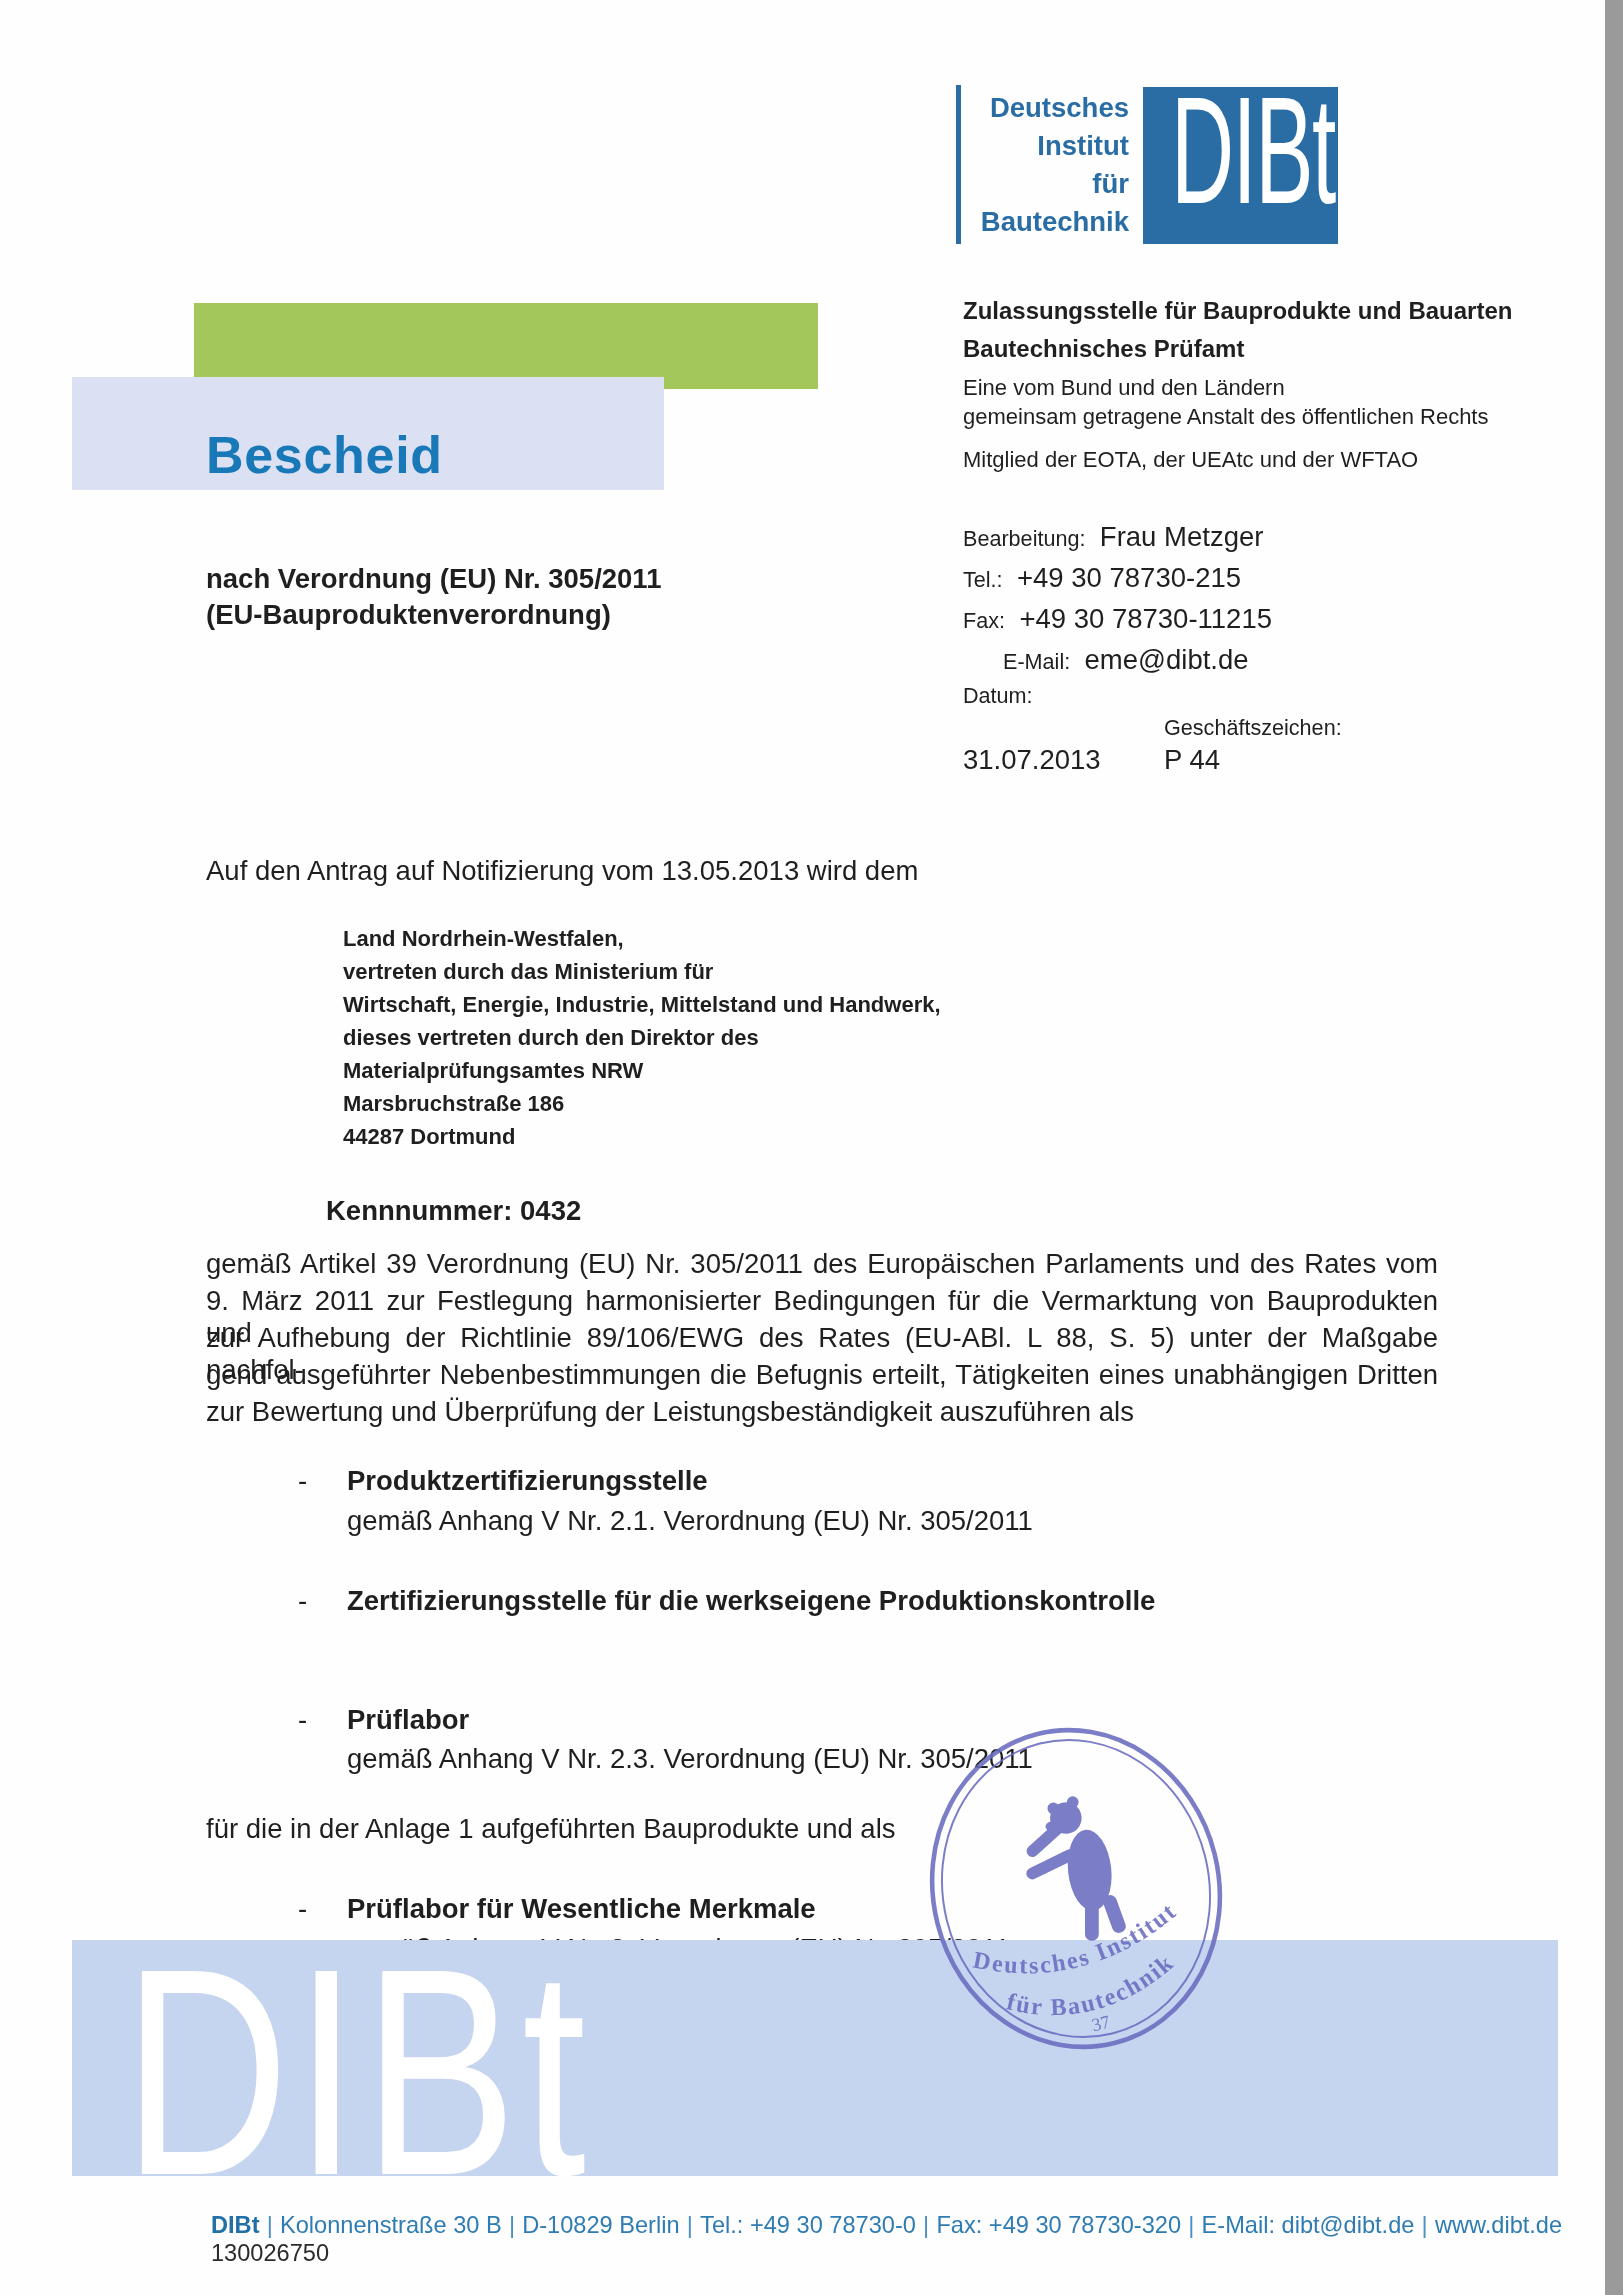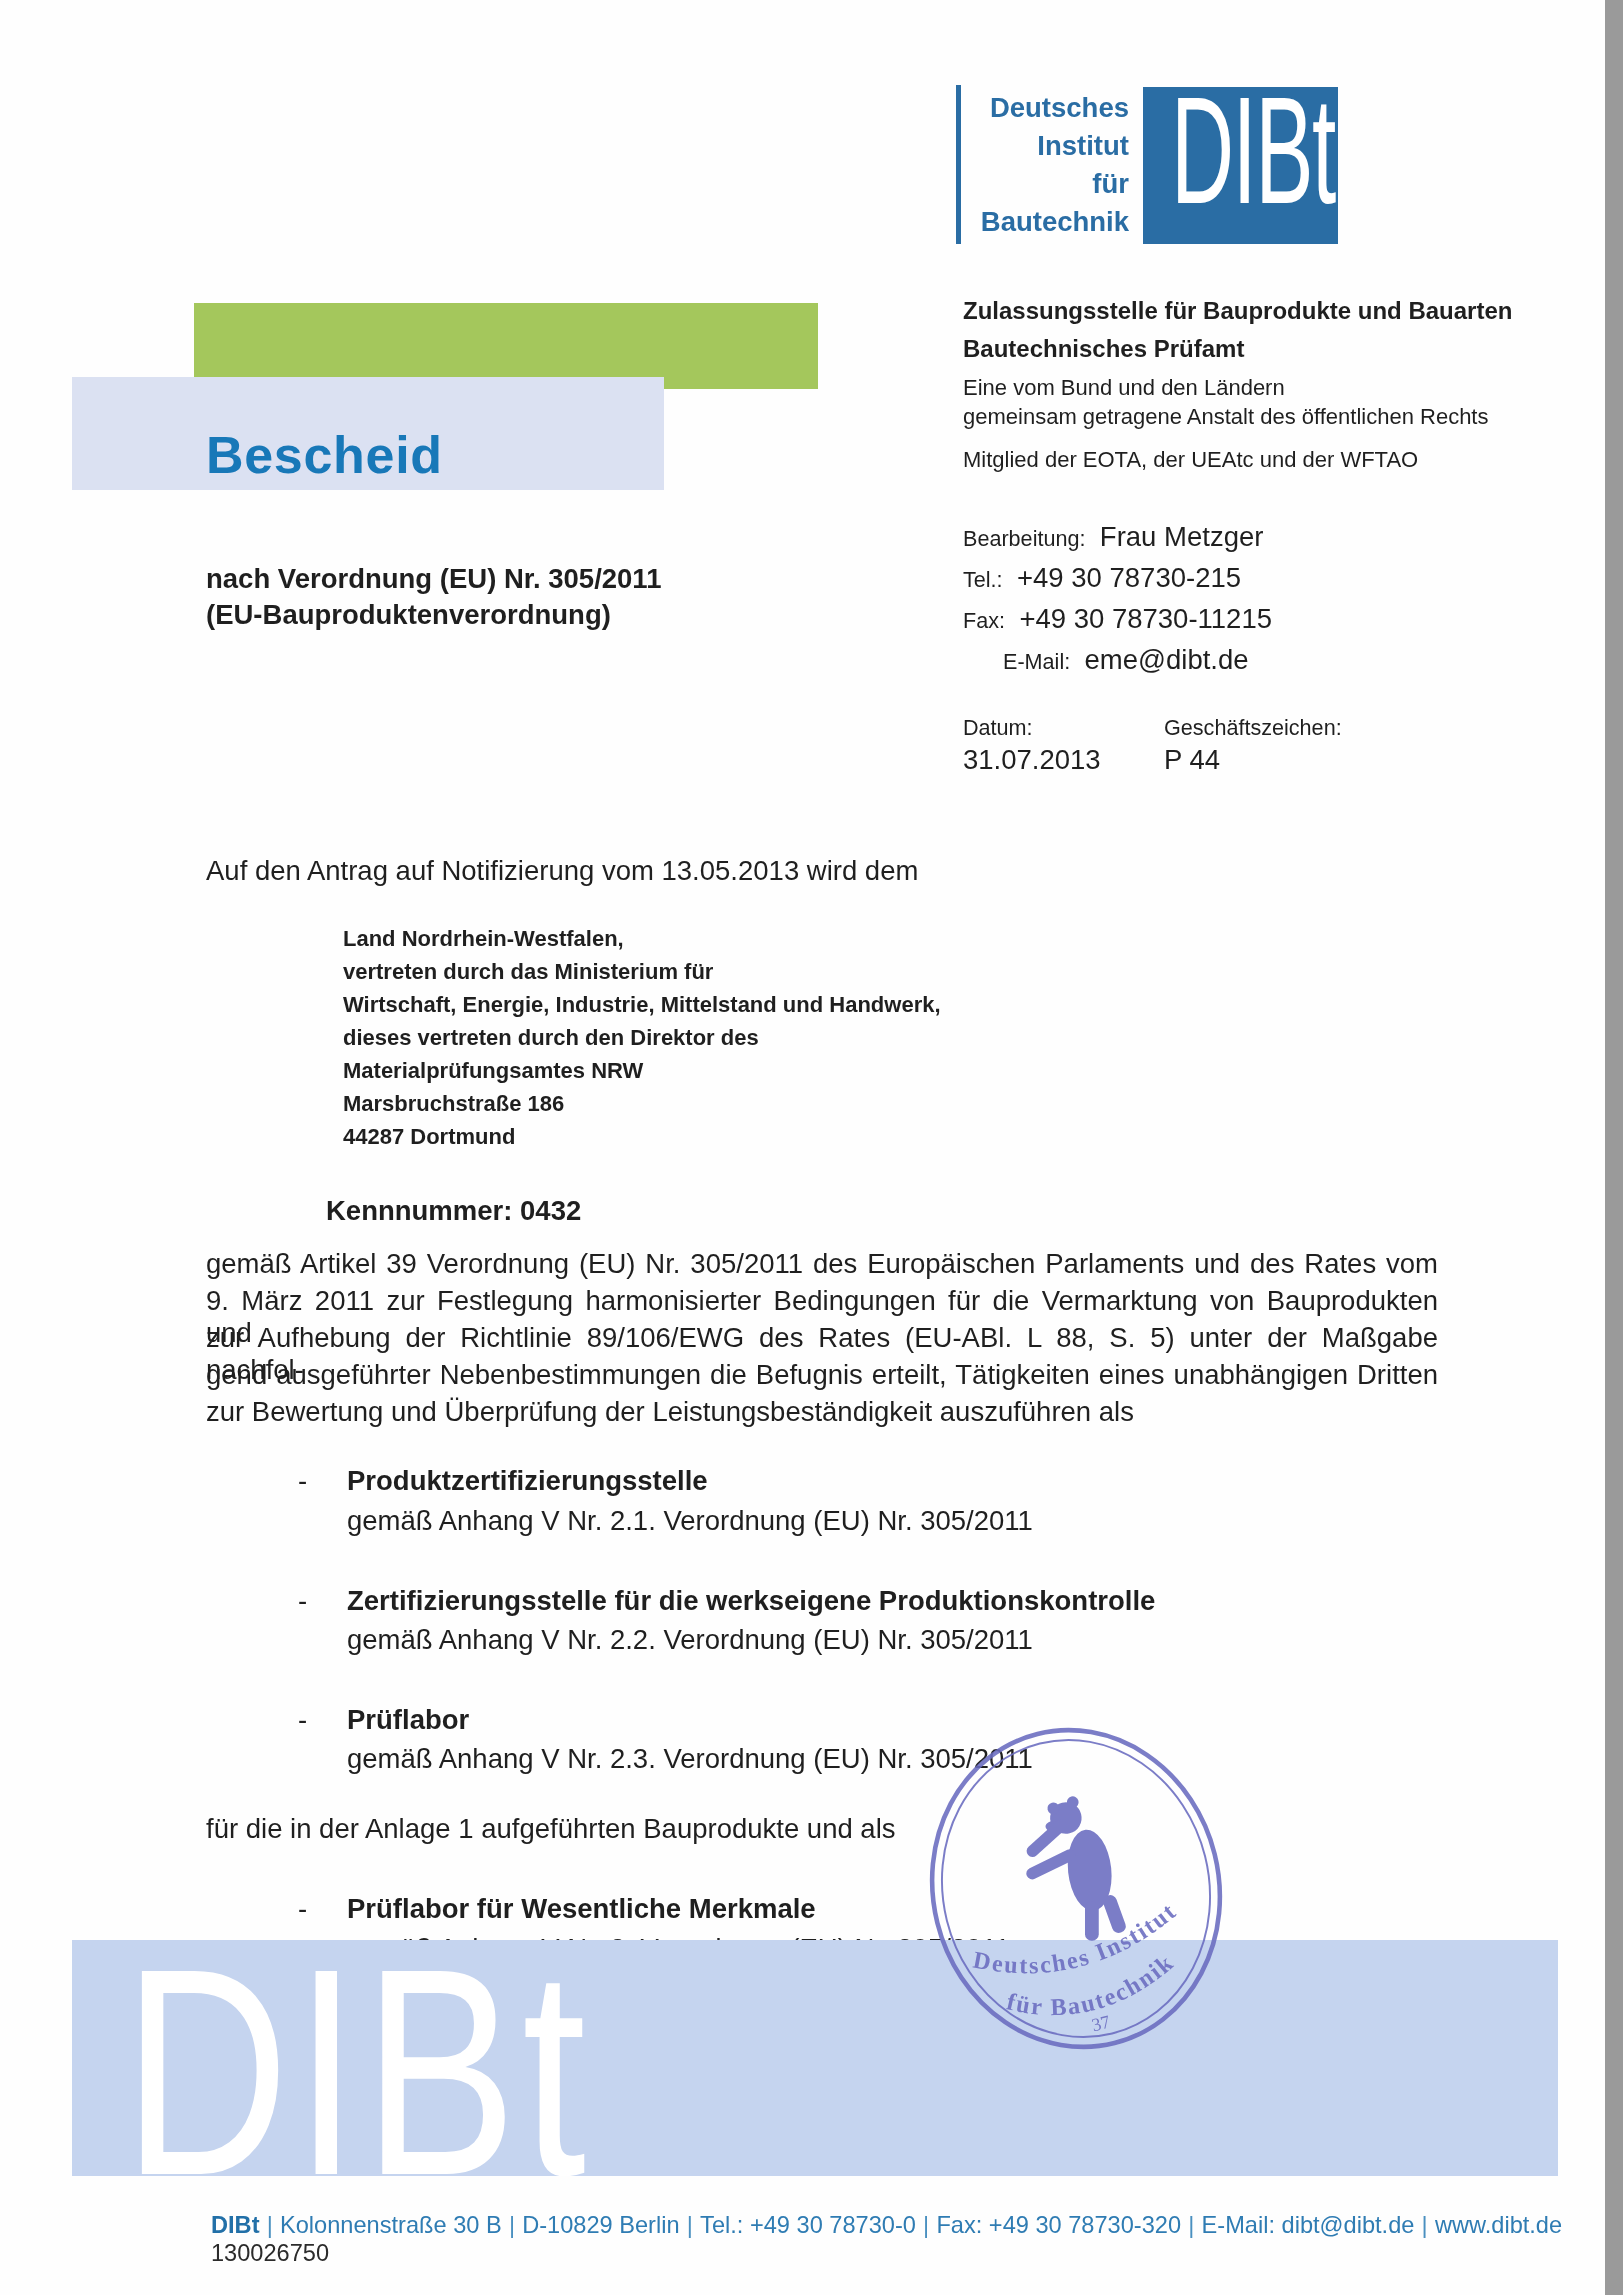--- a/index.html
+++ b/index.html
@@ -94,21 +94,21 @@
   <div class="abs rc contact-row" style="top:562px;">
     <span class="lbl">Tel.:</span><span class="val">+49 30 78730-215</span>
   </div>
   <div class="abs rc contact-row" style="top:603px;">
     <span class="lbl">Fax:</span><span class="val">+49 30 78730-11215</span>
   </div>
   <div class="abs rc contact-row" style="top:644px;margin-left:40px;">
     <span class="lbl">E-Mail:</span><span class="val">eme@dibt.de</span>
   </div>
 
-  <div class="abs rc lbl" style="top:715px;">Datum:</div>
+  <div class="abs rc lbl" style="top:683px;">Datum:</div>
   <div class="abs lbl" style="left:1164px;top:715px;">Geschäftszeichen:</div>
   <div class="abs rc" style="top:744px;font-size:27.5px;">31.07.2013</div>
   <div class="abs" style="left:1164px;top:744px;font-size:27.5px;">P 44</div>
 
   <div class="abs body-text" style="left:206px;top:852px;">Auf den Antrag auf Notifizierung vom 13.05.2013 wird dem</div>
 
   <div class="abs recipient">
     <div>Land Nordrhein-Westfalen,</div>
     <div>vertreten durch das Ministerium für</div>
     <div>Wirtschaft, Energie, Industrie, Mittelstand und Handwerk,</div>
@@ -127,21 +127,20 @@
     <div class="pline just">gend ausgeführter Nebenbestimmungen die Befugnis erteilt, Tätigkeiten eines unabhängigen Dritten</div>
     <div class="pline">zur Bewertung und Überprüfung der Leistungsbeständigkeit auszuführen als</div>
   </div>
 
   <div class="abs li-bullet" style="top:1465px;">-</div>
   <div class="abs li-title" style="top:1465px;">Produktzertifizierungsstelle</div>
   <div class="abs li-sub" style="top:1505px;">gemäß Anhang V Nr. 2.1. Verordnung (EU) Nr. 305/2011</div>
 
   <div class="abs li-bullet" style="top:1585px;">-</div>
   <div class="abs li-title" style="top:1585px;">Zertifizierungsstelle für die werkseigene Produktionskontrolle</div>
-  <div class="abs li-sub" style="top:1624px;">gemäß Anhang V Nr. 2.2. Verordnung (EU) Nr. 305/2011</div>
 
   <div class="abs li-bullet" style="top:1704px;">-</div>
   <div class="abs li-title" style="top:1704px;">Prüflabor</div>
   <div class="abs li-sub" style="top:1743px;">gemäß Anhang V Nr. 2.3. Verordnung (EU) Nr. 305/2011</div>
 
   <div class="abs body-text" style="left:206px;top:1810px;">für die in der Anlage 1 aufgeführten Bauprodukte und als</div>
 
   <div class="abs li-bullet" style="top:1893px;">-</div>
   <div class="abs li-title" style="top:1893px;">Prüflabor für Wesentliche Merkmale</div>
   <div class="abs li-sub" style="top:1933px;">gemäß Anhang V Nr. 3. Verordnung (EU) Nr. 305/2011</div>

